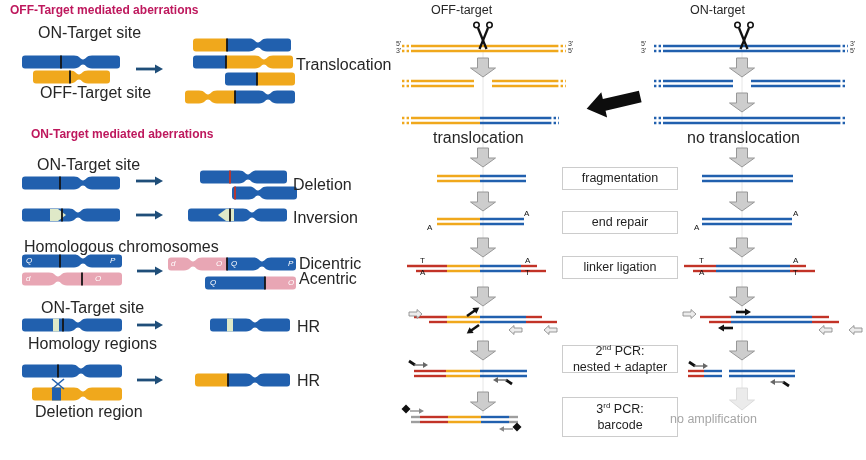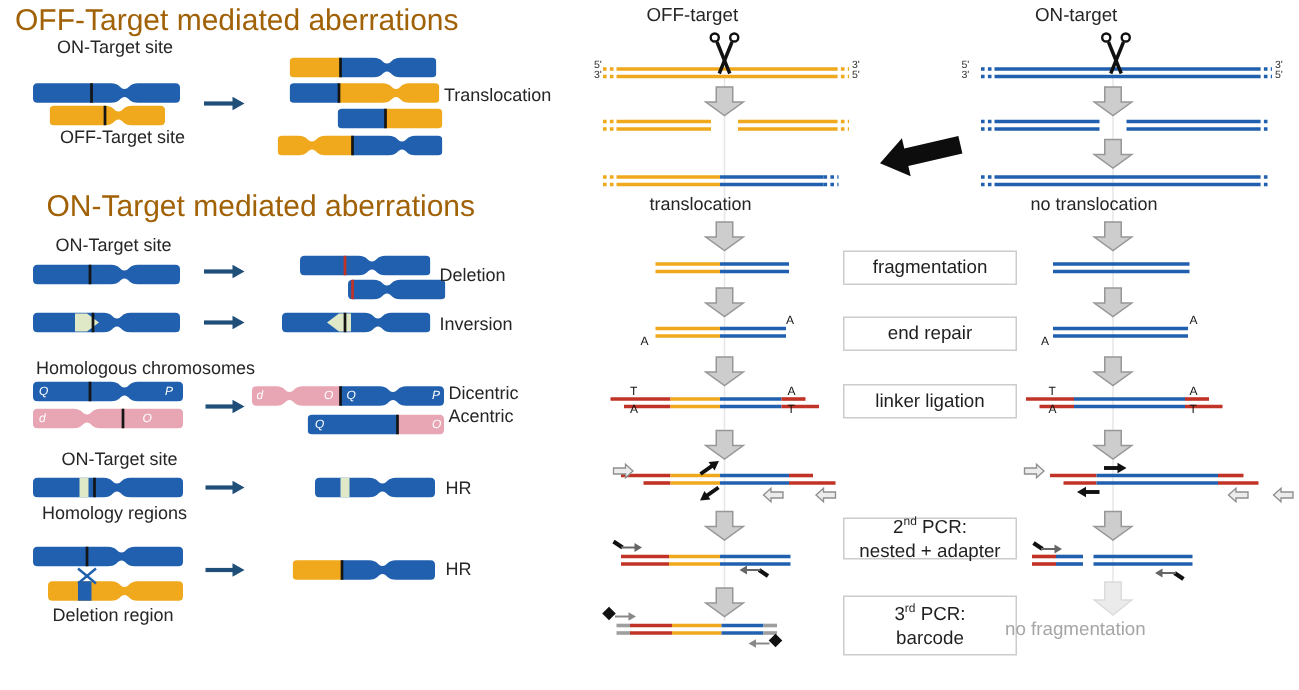--- a/index.html
+++ b/index.html
@@ -1,21 +1,21 @@
 <!DOCTYPE html>
 <html><head>
 <meta charset="utf-8">
 <style>
 *{margin:0;padding:0;box-sizing:border-box}
 body{background:#fff}
 .canvas{position:relative;width:866px;height:460px;background:#fff;
   font-family:"Liberation Sans","DejaVu Sans",sans-serif;overflow:hidden}
 .canvas>svg{position:absolute;left:0;top:0}
-.lbl{position:absolute;font-size:12px;color:#262626;white-space:nowrap;line-height:1.05}
-.t{font-size:20px;font-weight:400;color:#a16207}
+.lbl{position:absolute;font-size:16px;color:#262626;white-space:nowrap;line-height:1.05}
+.t{font-size:12px;font-weight:700;color:#be185d}
 .ctr{}
 .coltitle{font-size:12.5px}
 .sm{position:absolute;font-size:8px;color:#111;white-space:nowrap;line-height:1}
 .pr{position:absolute;font-size:7px;color:#333;line-height:7px;white-space:nowrap}
 .chl{position:absolute;font-size:8px;font-style:italic;color:#fff;line-height:1;white-space:nowrap}
 .muted{color:#a6a6a6;font-size:12.5px}
 .step{position:absolute;left:562px;width:116px;border:1px solid #ccc;background:#fff;
   color:#1f1f1f;font-size:12.5px;line-height:1.3;display:flex;flex-direction:column;
   align-items:center;justify-content:center;text-align:center}
 .step sup{font-size:8px;line-height:0;vertical-align:super}
@@ -581,14 +581,14 @@
   <span class="sm" style="left:694px;top:224px">A</span>
   <span class="sm" style="left:420px;top:257px">T</span>
   <span class="sm" style="left:420px;top:269px">A</span>
   <span class="sm" style="left:525px;top:257px">A</span>
   <span class="sm" style="left:525px;top:269px">T</span>
   <span class="sm" style="left:699px;top:257px">T</span>
   <span class="sm" style="left:699px;top:269px">A</span>
   <span class="sm" style="left:793px;top:257px">A</span>
   <span class="sm" style="left:793px;top:269px">T</span>
 
-  <div class="lbl muted ctr" style="left:670px;top:413px;width:140px">no fragmentation</div>
+  <div class="lbl muted ctr" style="left:670px;top:413px;width:140px">no amplification</div>
 </div>
 
 </body></html>

